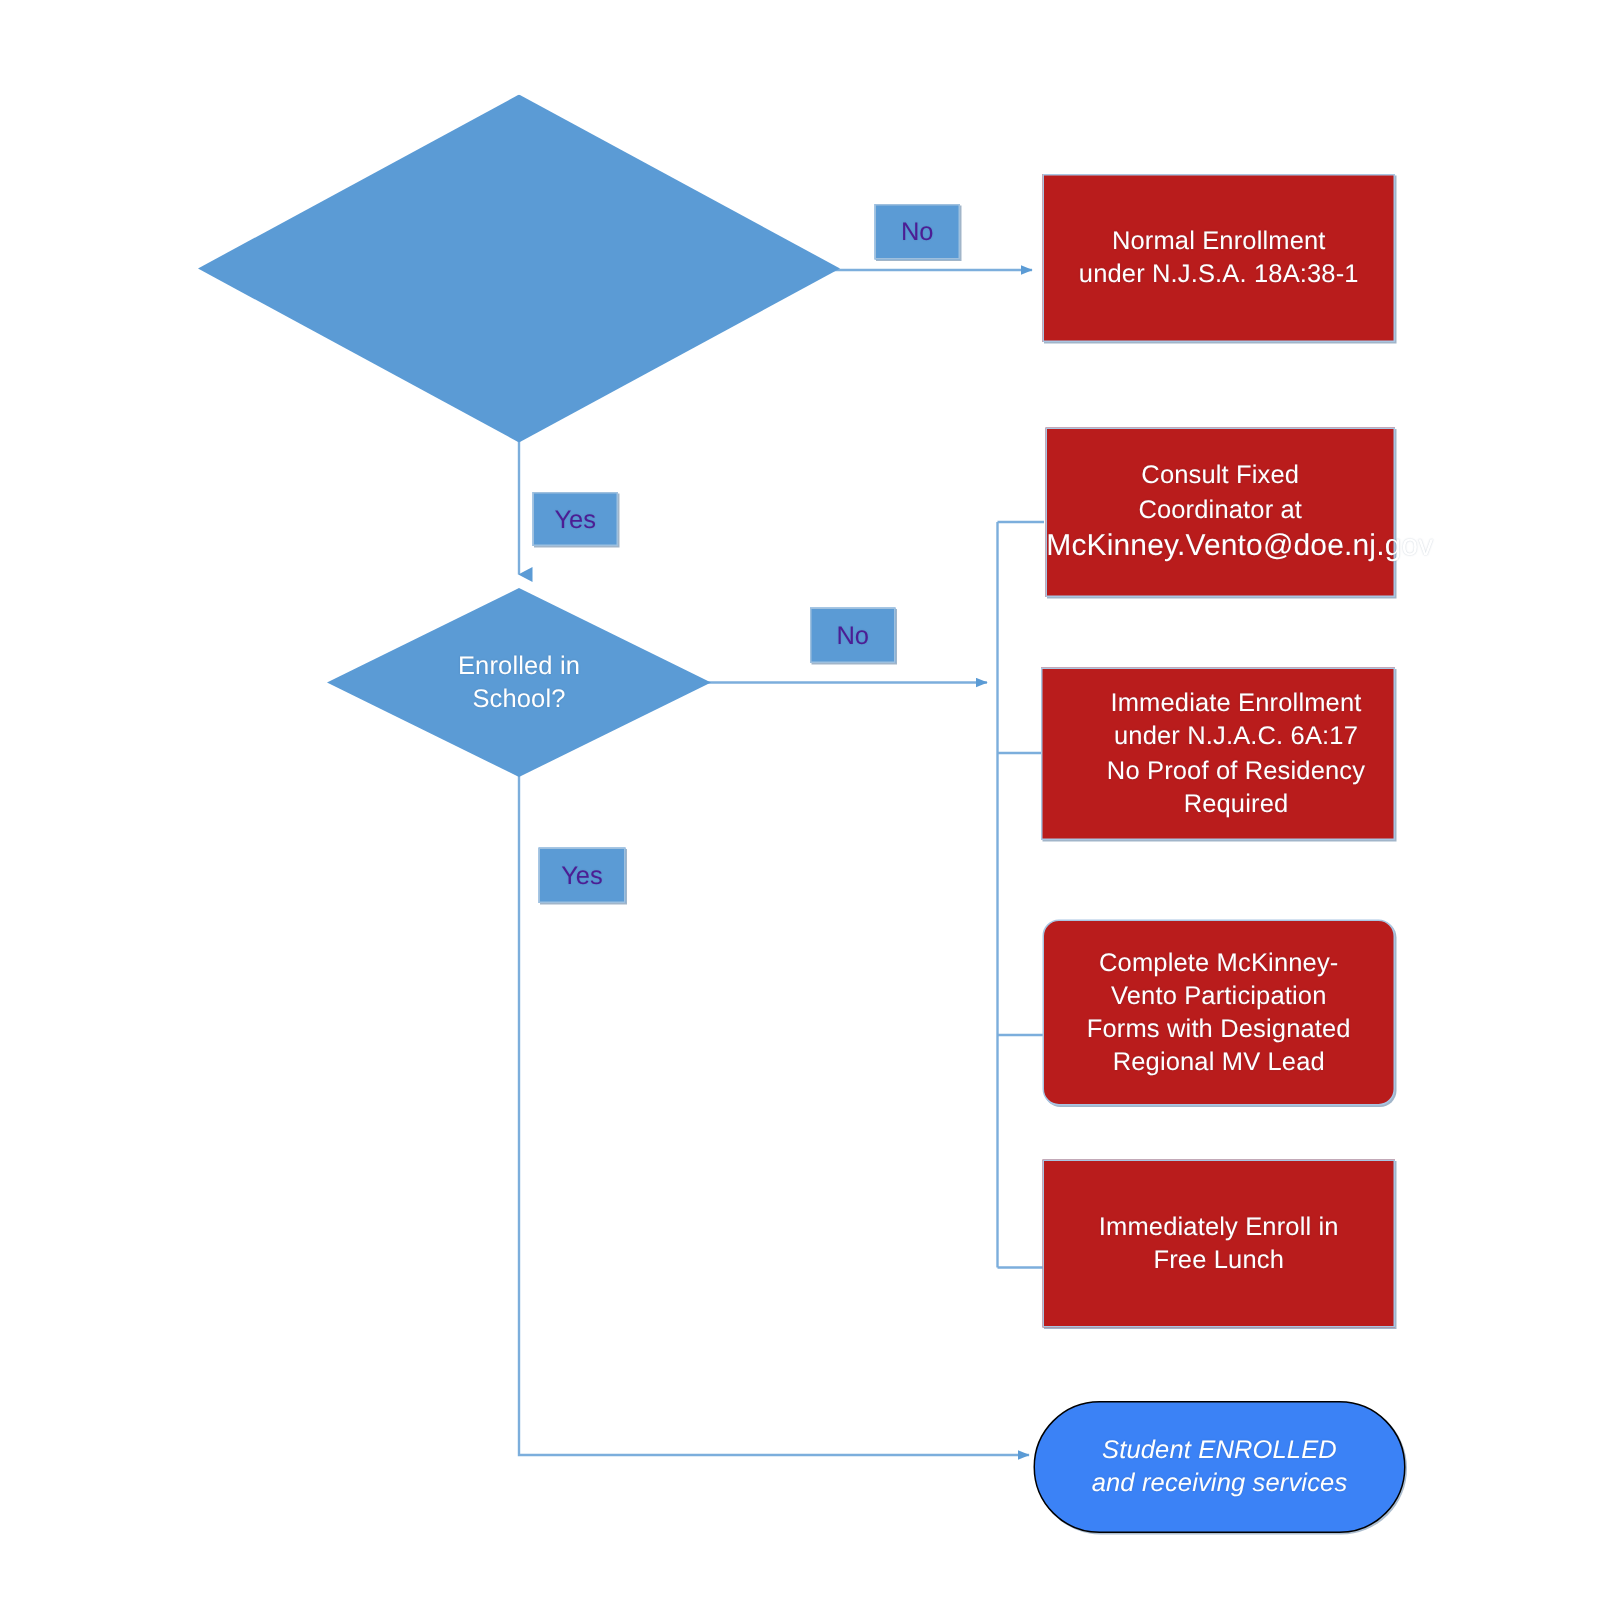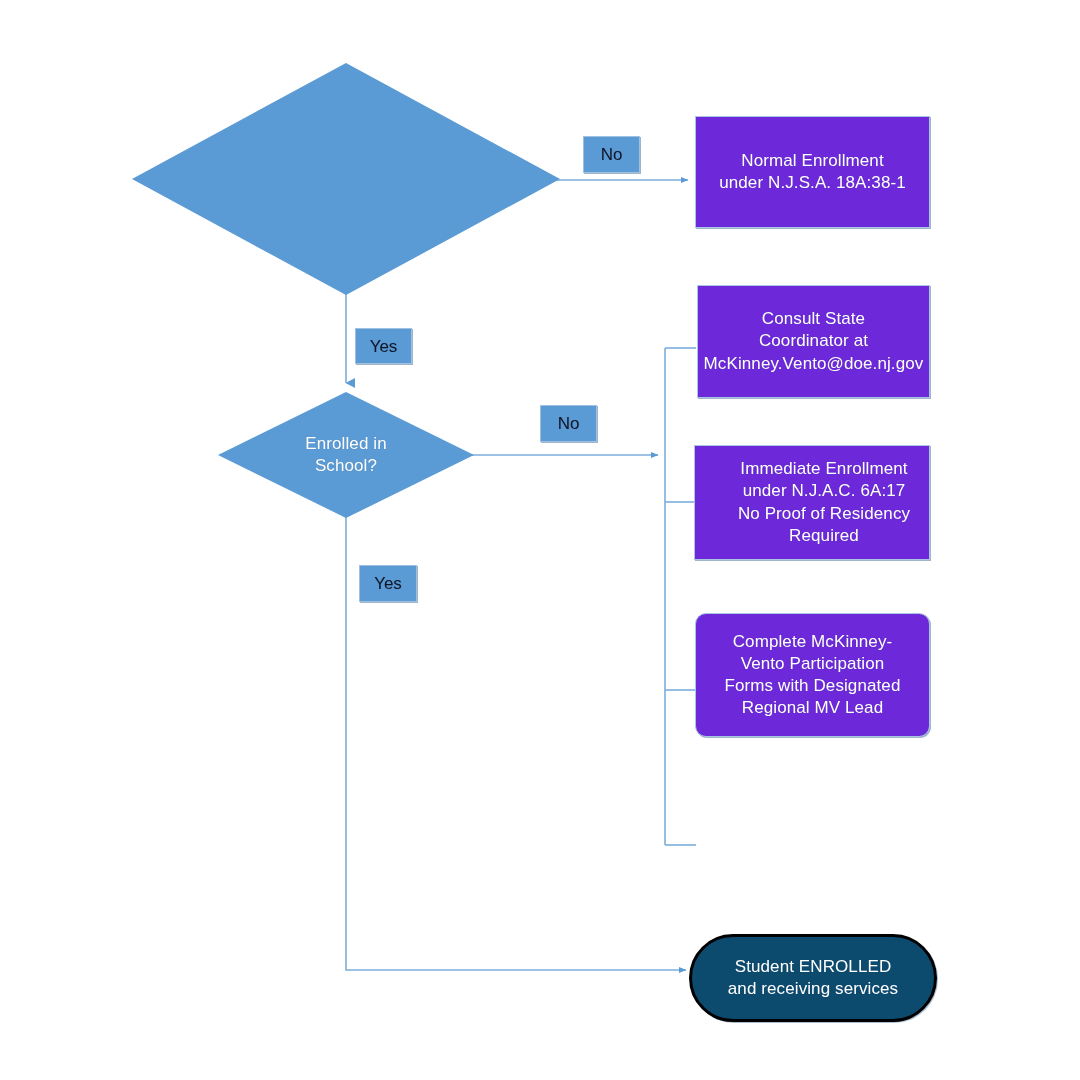--- a/index.html
+++ b/index.html
@@ -36,21 +36,21 @@
     line-height: 1.30;
     font-size: 17px;
     letter-spacing: 0.1px;
     white-space: pre-line;
     text-shadow: 0 0 1px rgba(60,90,120,0.35);
   }
 
   
   .proc {
     position: absolute;
-    background: #6d28d9;
+    background: #b91c1c;
     border: 1px solid #A9C6E3;
     box-shadow: 1px 1px 0 0 rgba(47,91,135,0.45);
     display: flex;
     align-items: center;
     justify-content: center;
     box-sizing: border-box;
     z-index: 3;
   }
 
   
@@ -65,53 +65,55 @@
     position: absolute;
     left: 0; top: 0;
     width: 100%; height: 100%;
     background: #5B9BD5;
     clip-path: polygon(50% 0%, 100% 50%, 50% 100%, 0% 50%);
   }
 
   
   .terminator {
     position: absolute;
-    background: #0c4a6e;
-    border: 3px solid #000000;
+    background: #3b82f6;
+    border: 1px solid #000000;
     border-radius: 46px;
     box-shadow: 1px 1px 0 0 rgba(47,91,135,0.4);
     display: flex;
     align-items: center;
     justify-content: center;
     box-sizing: border-box;
     z-index: 3;
+    font-style: italic;
   }
 
   
   .chip {
     position: absolute;
     background: #5B9BD5;
     border: 1px solid #9FC0DE;
     box-shadow: 1px 1px 0 0 rgba(47,91,135,0.45);
     display: flex;
     align-items: center;
     justify-content: center;
     box-sizing: border-box;
     z-index: 4;
   }
   .chip span {
-    color: #0f172a;
+    color: #4c1d95;
     font-size: 17px;
     line-height: 1;
     text-shadow: 0 0 1px rgba(60,90,120,0.3);
   }
 
   .small-line {
-    font-size: 17px;
+    font-size: 20px;
     display: block;
+    text-align: right;
   }
 </style>
 </head>
 <body>
 
 <div id="canvas">
 
   <svg id="wires" viewBox="0 0 1080 1080" width="1080" height="1080">
     <defs>
       <marker id="arrow" markerWidth="9" markerHeight="9" refX="7.5" refY="3.2" orient="auto" markerUnits="userSpaceOnUse">
@@ -173,39 +175,43 @@
   <div class="chip" style="left:540px; top:405px; width:57px; height:37px;">
     <span>No</span>
   </div>
 
   <div class="chip" style="left:359px; top:565px; width:58px; height:37px;">
     <span>Yes</span>
   </div>
 
   <div class="proc" style="left:697px; top:285px; width:233px; height:113px;">
     <div class="node-text" style="width:232px;">
-      <span>Consult State</span>
+      <span>Consult Fixed</span>
       <span>Coordinator at</span>
       <span class="small-line">McKinney.Vento@doe.nj.gov</span>
     </div>
   </div>
 
   <div class="proc" style="left:694px; top:445px; width:236px; height:115px;padding-left:24px;">
     <div class="node-text" style="width:228px;">Immediate Enrollment
 under N.J.A.C. 6A:17
 No Proof of Residency
 Required</div>
   </div>
 
   <div class="proc" style="left:695px; top:613px; width:235px; height:124px;border-radius:11px;">
     <div class="node-text" style="width:230px;">Complete McKinney-
 Vento Participation
 Forms with Designated
 Regional MV Lead</div>
   </div>
 
+  <div class="proc" style="left:695px; top:773px; width:235px; height:112px;">
+    <div class="node-text" style="width:222px;">Immediately Enroll in
+Free Lunch</div>
+  </div>
 
   <div class="terminator" style="left:689px; top:934px; width:248px; height:88px;">
     <div class="node-text" style="width:230px;">Student ENROLLED
 and receiving services</div>
   </div>
 
 </div>
 
 </body></html>

